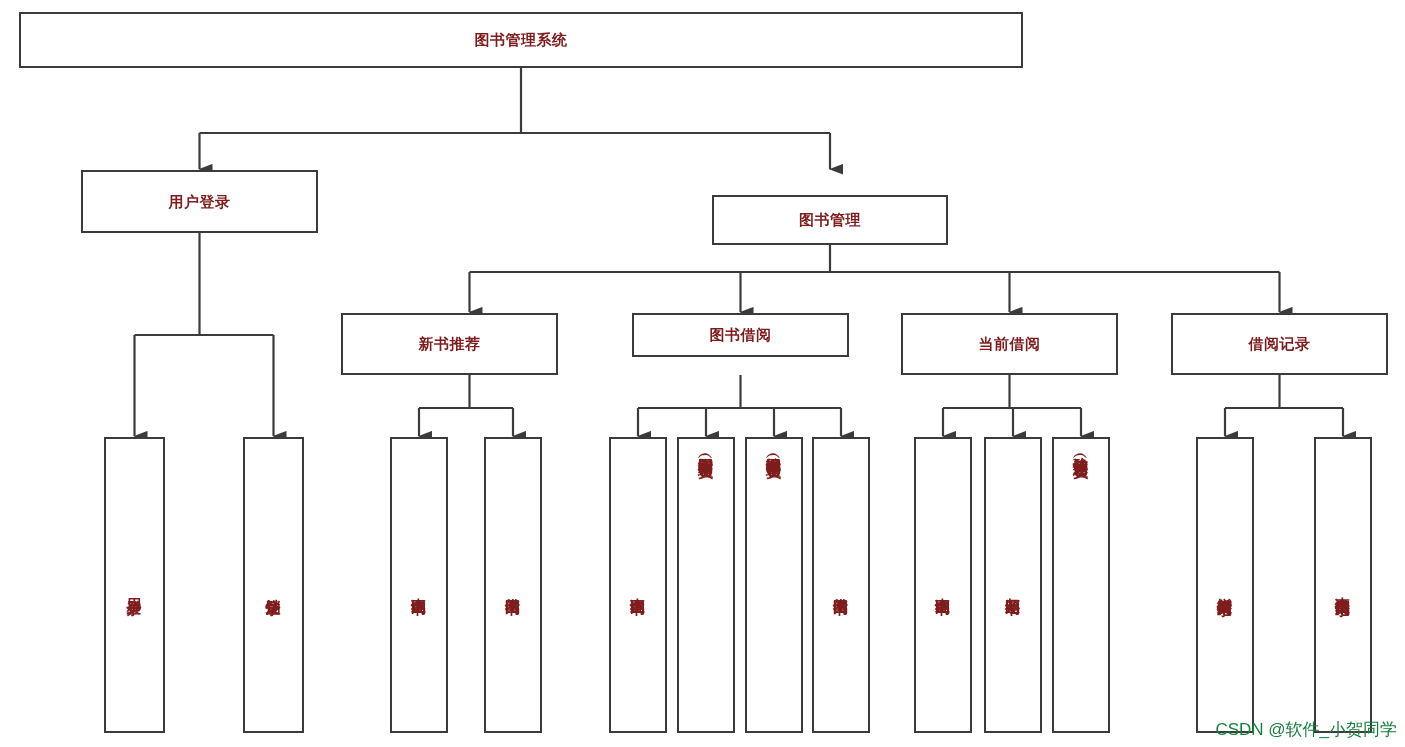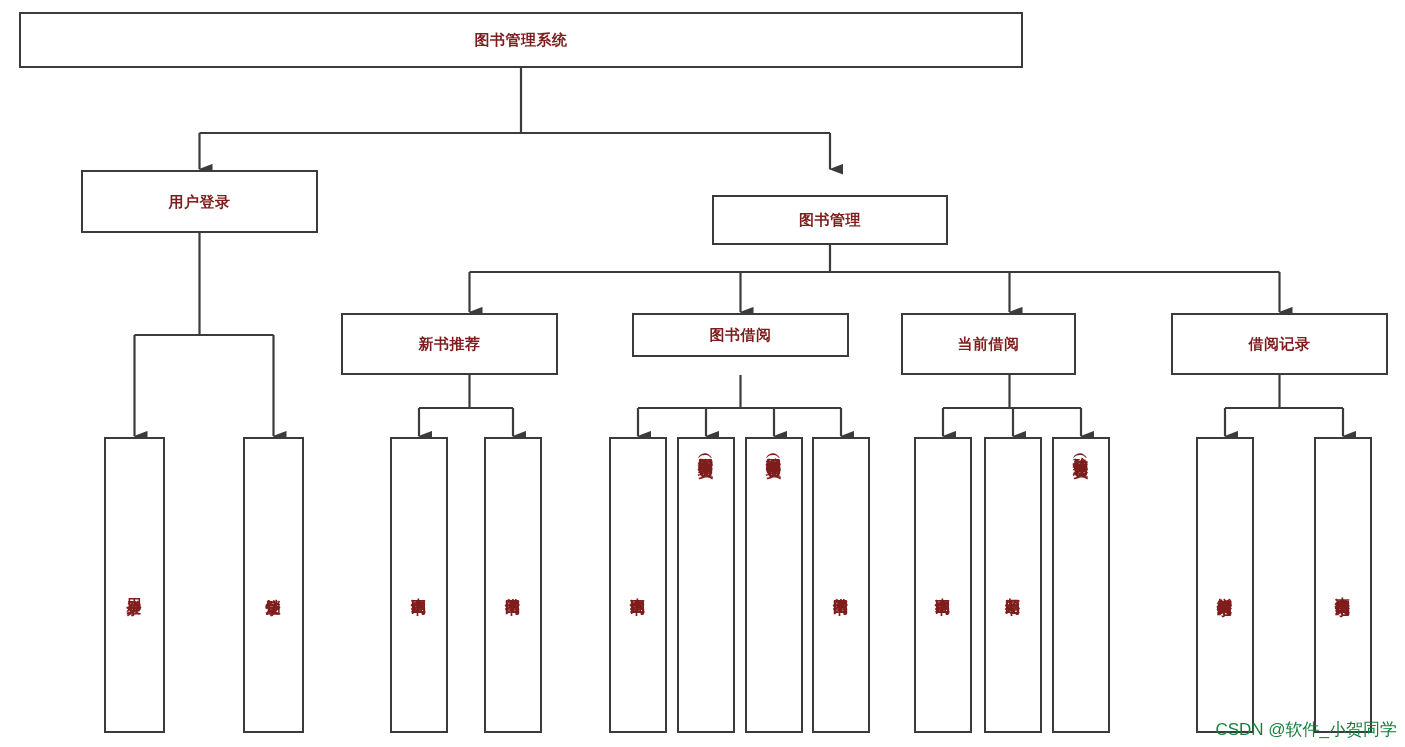--- a/index.html
+++ b/index.html
@@ -133,21 +133,21 @@
       </div>
       <div class="node-box" style="left: 712px; top: 170px; width: 236px; height: 50px; margin-top: 25px;">
         <span class="node-label">图书管理</span>
       </div>
       <div class="node-box" style="left: 341px; top: 313px; width: 217px; height: 62px;">
         <span class="node-label">新书推荐</span>
       </div>
       <div class="node-box" style="left: 632px; top: 313px; width: 217px; height: 44px;">
         <span class="node-label">图书借阅</span>
       </div>
-      <div class="node-box" style="left: 901px; top: 313px; width: 175px; height: 62px;">
+      <div class="node-box" style="left: 901px; top: 313px; width: 217px; height: 62px;">
         <span class="node-label">当前借阅</span>
       </div>
       <div class="node-box" style="left: 1171px; top: 313px; width: 217px; height: 62px; text-align: right;">
         <span class="node-label">借阅记录</span>
       </div>
       <div class="node-box vertical centerv" style="left: 104px; top: 437px; width: 61px; height: 296px;">
         <span class="node-label">用户登录</span>
       </div>
       <div class="node-box vertical centerv" style="left: 243px; top: 437px; width: 61px; height: 296px;">
         <span class="node-label">注销登录</span>

